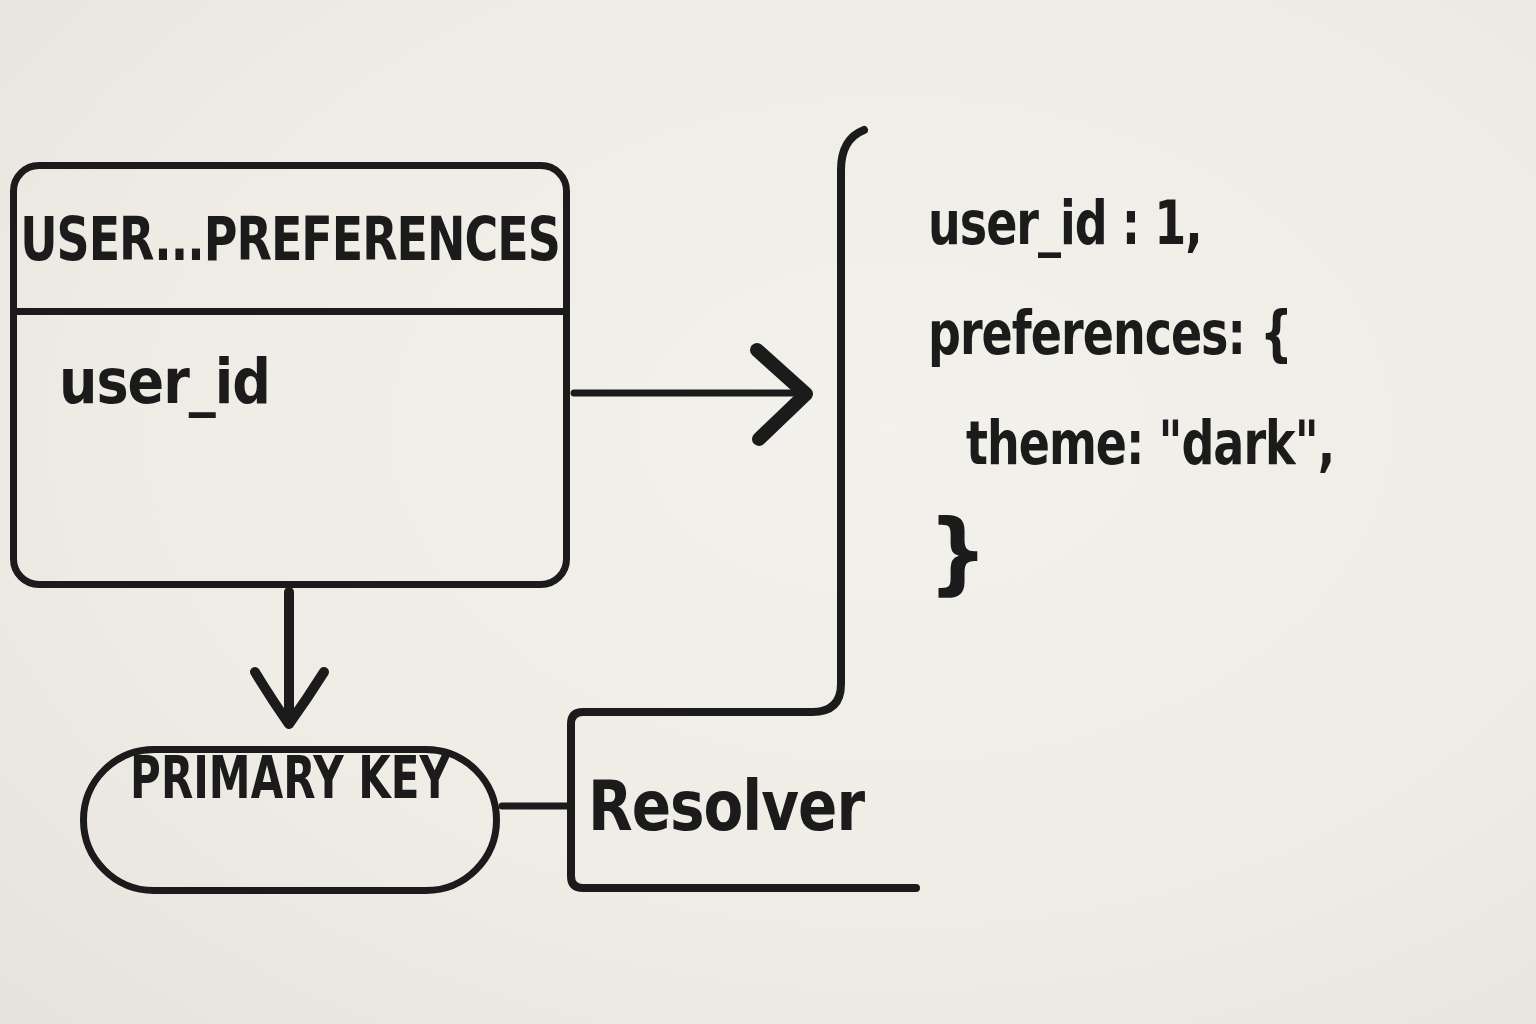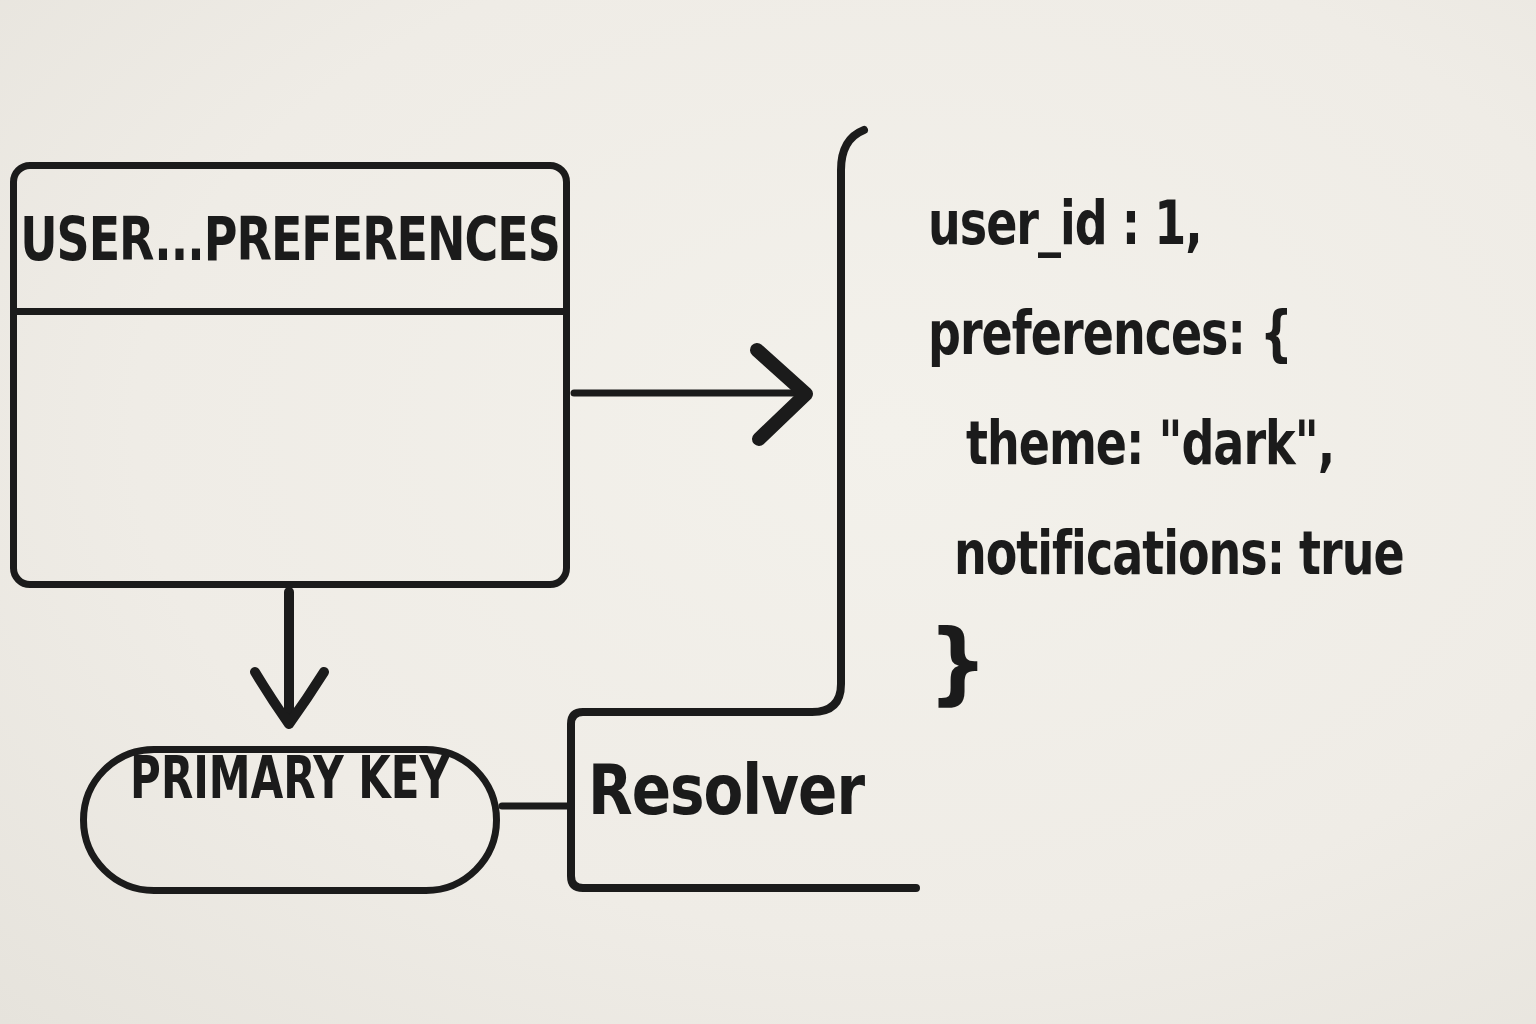--- a/index.html
+++ b/index.html
@@ -16,21 +16,21 @@
   .connectors{position:absolute;left:0;top:0;width:1536px;height:1024px;}
   .connectors path{fill:none;stroke:#1b1b1b;stroke-linecap:round;stroke-linejoin:round;}
   .s7{stroke-width:7px;}
   .s8{stroke-width:8px;}
   .s10{stroke-width:10px;}
   .s14{stroke-width:14px;}
 
   
   .entity{
     position:absolute;left:10px;top:162px;width:560px;height:426px;
-    box-sizing:border-box;border:7px solid #1b1b1b;border-radius:20px;
+    box-sizing:border-box;border:7px solid #1b1b1b;border-radius:29px;
     display:flex;flex-direction:column;background:transparent;
   }
   .entity-header{
     height:146px;box-sizing:border-box;border-bottom:7px solid #1b1b1b;
     display:flex;align-items:center;justify-content:center;
   }
   .t-title{
     display:inline-block;font-weight:700;font-size:46px;letter-spacing:-1px;
     transform:scaleY(1.3);white-space:nowrap;
   }
@@ -47,21 +47,21 @@
     display:flex;align-items:flex-start;justify-content:center;
   }
   .t-pill{
     display:inline-block;font-weight:700;font-size:42px;letter-spacing:0px;
     transform:scaleY(1.4);white-space:nowrap;
   }
 
   
   .resolver{
     position:absolute;left:588px;top:756px;width:324px;height:100px;
-    display:flex;align-items:flex-start;justify-content:flex-start;
+    display:flex;align-items:center;justify-content:flex-start;
   }
   .t-resolver{
     display:inline-block;font-weight:700;font-size:58px;letter-spacing:-1px;
     transform:scaleY(1.2);transform-origin:left center;white-space:nowrap;
   }
 
   
   .result{position:absolute;left:886px;top:168px;width:620px;}
   .jline{height:110px;display:flex;align-items:center;margin-left:42px;}
   .jline.ind-a{padding-left:38px;}
@@ -88,20 +88,23 @@
     <path class="s7" d="M502 806 H567"></path>
 
     <path class="s8" d="M864 130 Q841 139 841 170 L841 684 Q841 712 812 712 L583 712 Q571 712 571 724 L571 876 Q571 888 583 888 L916 888"></path>
   </svg>
 
   <div class="entity">
     <div class="entity-header">
       <span class="t-title">USER...PREFERENCES</span>
     </div>
     <div class="entity-body">
+      <div>
+        <span class="t-field">user_id</span>
+      </div>
     </div>
   </div>
 
   <div class="pill">
     <span class="t-pill">PRIMARY KEY</span>
   </div>
 
   <div class="resolver">
     <span class="t-resolver">Resolver</span>
   </div>
@@ -109,21 +112,18 @@
   <div class="result">
     <div class="jline">
       <span class="t-json">user_id : 1,</span>
     </div>
     <div class="jline">
       <span class="t-json">preferences: {</span>
     </div>
     <div class="jline ind-a">
       <span class="t-json">theme: "dark",</span>
     </div>
-    <div class="jline ind-b">
-      <span class="t-json">notifications: true</span>
-    </div>
     <div class="jline large">
       <span class="t-json">}</span>
     </div>
   </div>
 
 </div>
 
 </body></html>

